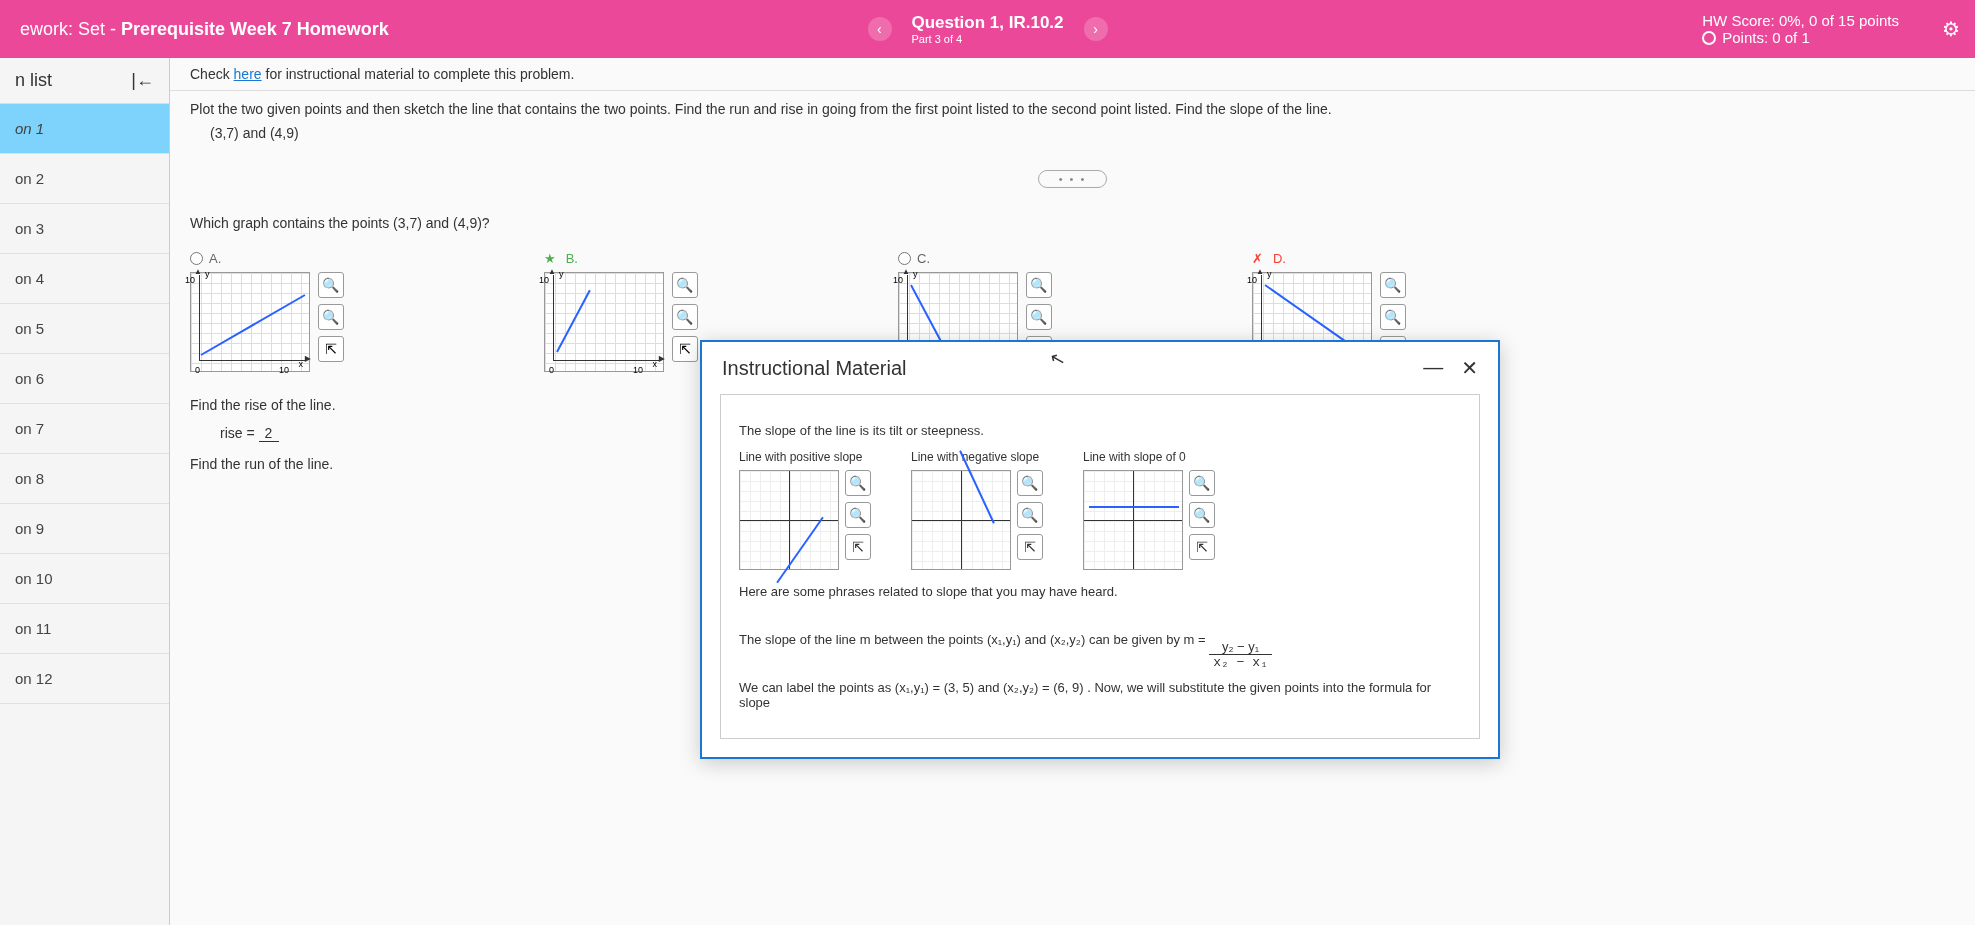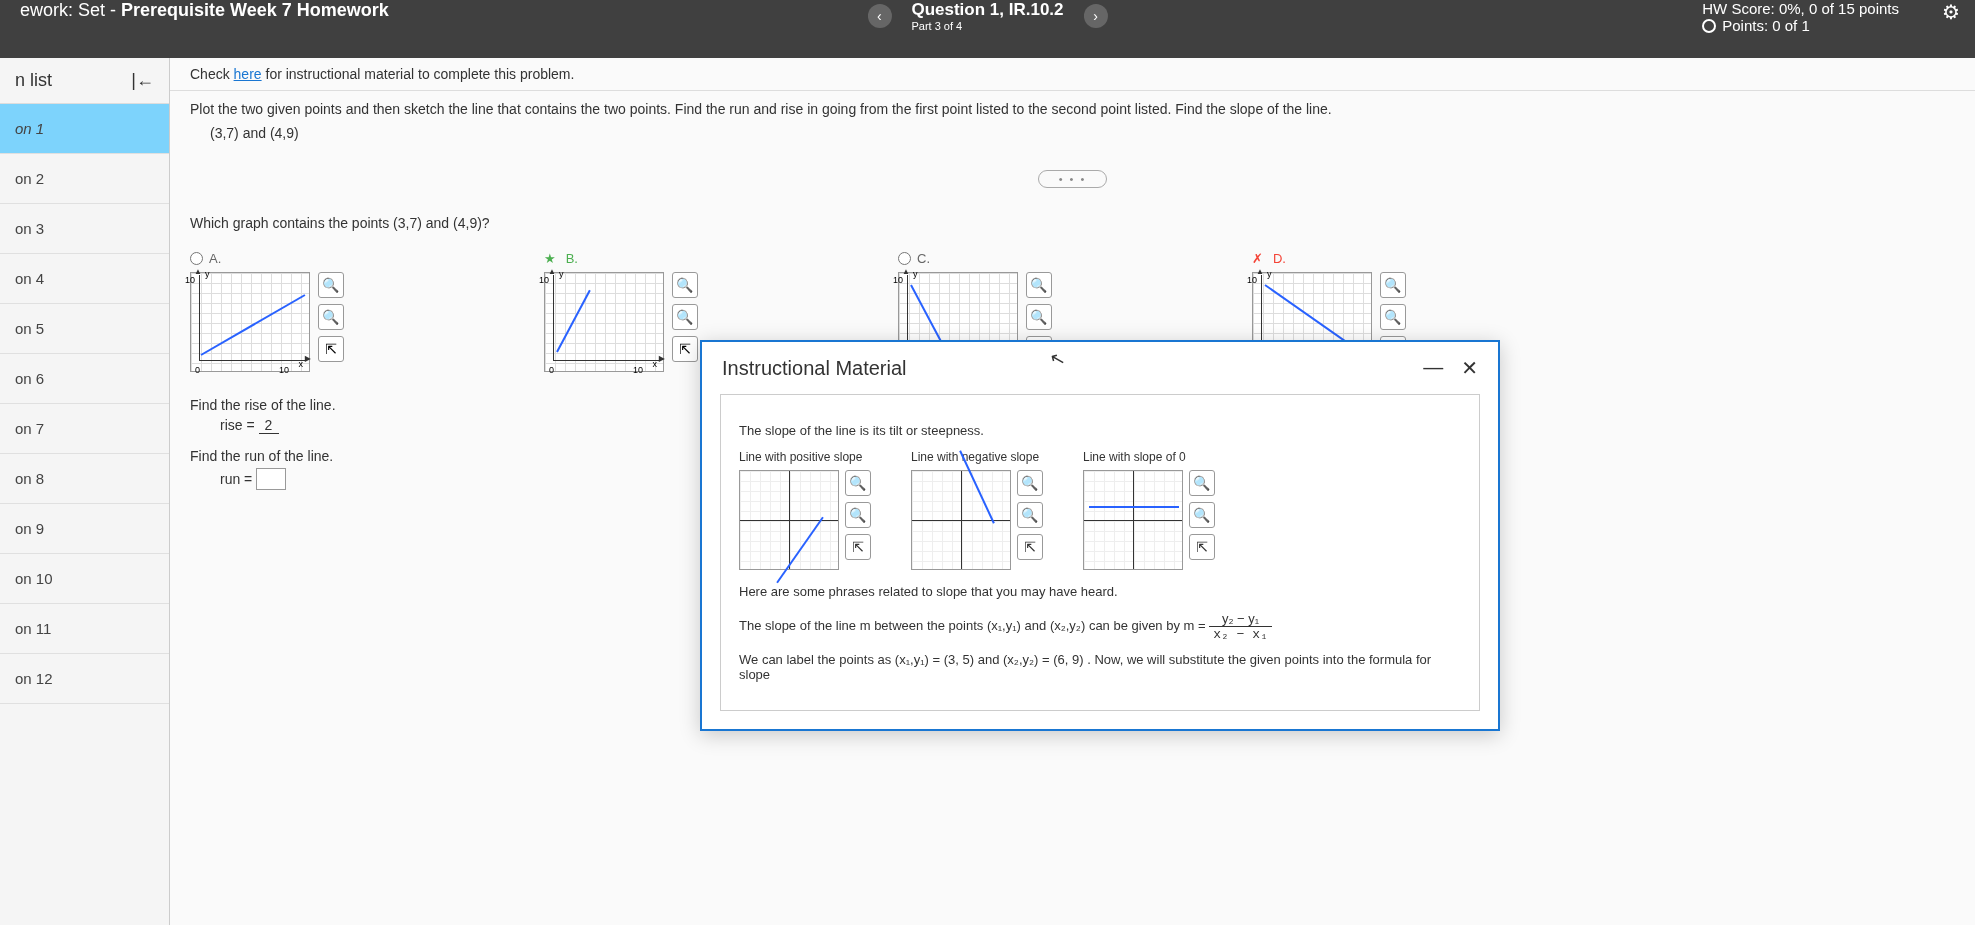--- a/index.html
+++ b/index.html
@@ -1,23 +1,23 @@
 <!DOCTYPE html>
 <html><head>
 <meta charset="utf-8">
 <style>
 * { margin: 0; padding: 0; box-sizing: border-box; font-family: Arial, sans-serif; }
 body { background: #e8e8e8; width: 1975px; height: 925px; overflow: hidden; }
 
 .header-bar {
-  background: #404040;
+  background: #ec4899;
   color: white;
   height: 58px;
   display: flex;
-  align-items: flex-start;
+  align-items: center;
   padding: 0 20px;
   position: relative;
 }
 .header-left { display: flex; align-items: center; gap: 10px; }
 .header-title { font-size: 18px; }
 .header-title .bold { font-weight: bold; }
 .header-center {
   position: absolute;
   left: 50%;
   transform: translateX(-50%);
@@ -189,21 +189,21 @@
   font-size: 14px;
   cursor: pointer;
   border-radius: 3px;
 }
 
 .answer-block {
   padding: 15px 20px;
   font-size: 14px;
   color: #333;
 }
-.answer-block .indent { margin-left: 30px; margin-top: 4px; margin-bottom: 14px; }
+.answer-block .indent { margin-left: 30px; margin-top: 12px; margin-bottom: 14px; }
 .answer-val {
   display: inline-block;
   border-bottom: 1px solid #333;
   min-width: 20px;
   text-align: center;
 }
 .answer-input {
   width: 30px;
   height: 22px;
   border: 1px solid #999;
@@ -434,24 +434,20 @@
       </div>
     </div>
 
     <div class="answer-block">
       <div>Find the rise of the line.</div>
       <div class="indent">
         <span>rise = </span>
         <span class="answer-val">2</span>
       </div>
       <div>Find the run of the line.</div>
-      <div class="indent">
-        <span>run = </span>
-        <input type="text" class="answer-input" style="">
-      </div>
     </div>
   </div>
 </div>
 
 <div class="modal">
   <div class="modal-header">
     <span>Instructional Material</span>
     <div class="modal-controls">
       <span>—</span>
       <span>✕</span>
@@ -507,21 +503,21 @@
       </div>
     </div>
     <div class="phrase-line">Here are some phrases related to slope that you may have heard.</div>
     <div class="formula-line">
       <span>The slope of the line m between the points </span>
       <span>(x₁,y₁)</span>
       <span> and </span>
       <span>(x₂,y₂)</span>
       <span> can be given by m = </span>
       <span style="display:inline-block; text-align:center; vertical-align:middle;">
-        <span style="display:block; border-bottom:1px solid #333; padding:0 4px;">y₂ − y₁</span>
+        <span style="display:block; border-bottom:1px solid #333; padding:0 4px;margin-top:28px;">y₂ − y₁</span>
         <span style="display:block; padding:0 4px;font-family:Liberation Mono, monospace;">x₂ − x₁</span>
       </span>
     </div>
     <div>
       <span>We can label the points as </span>
       <span>(x₁,y₁) = (3, 5)</span>
       <span> and </span>
       <span>(x₂,y₂) = (6, 9)</span>
       <span>. Now, we will substitute the given points into the formula for slope</span>
     </div>

